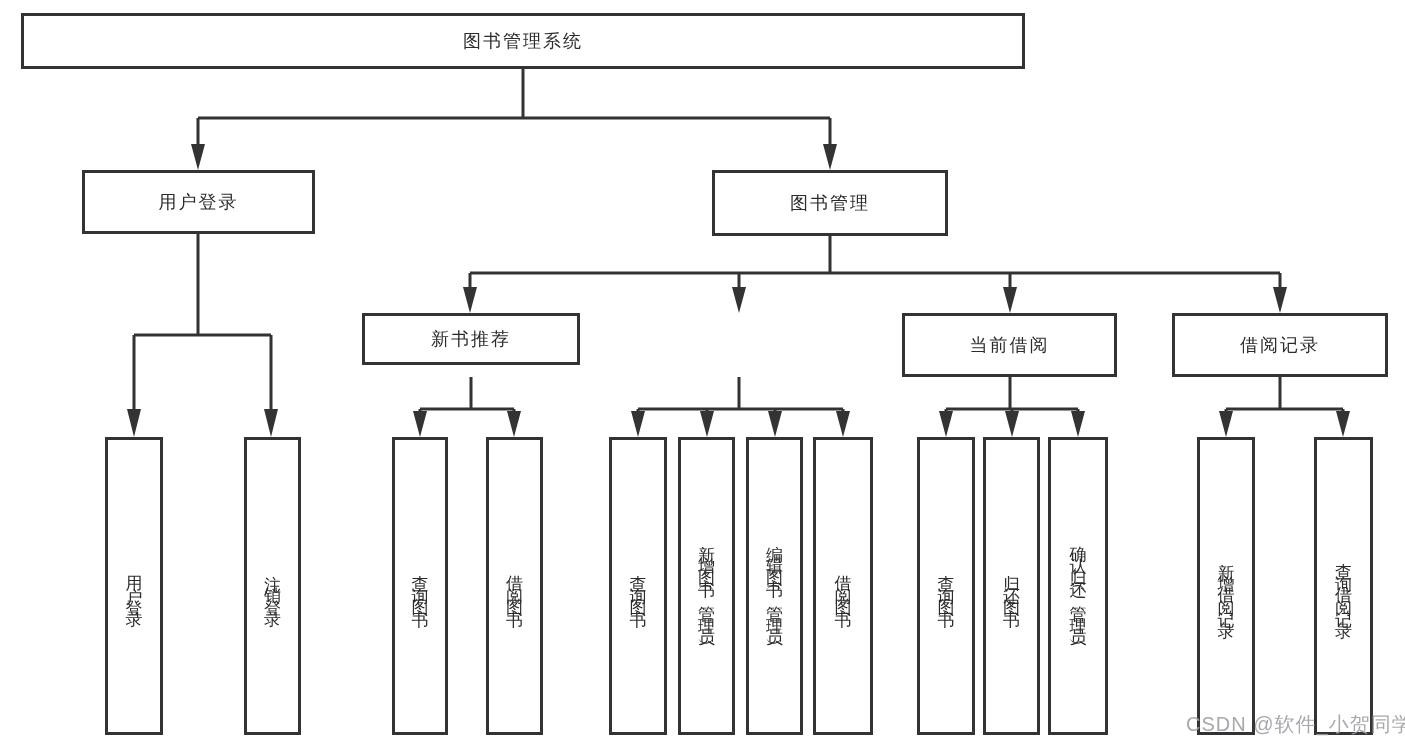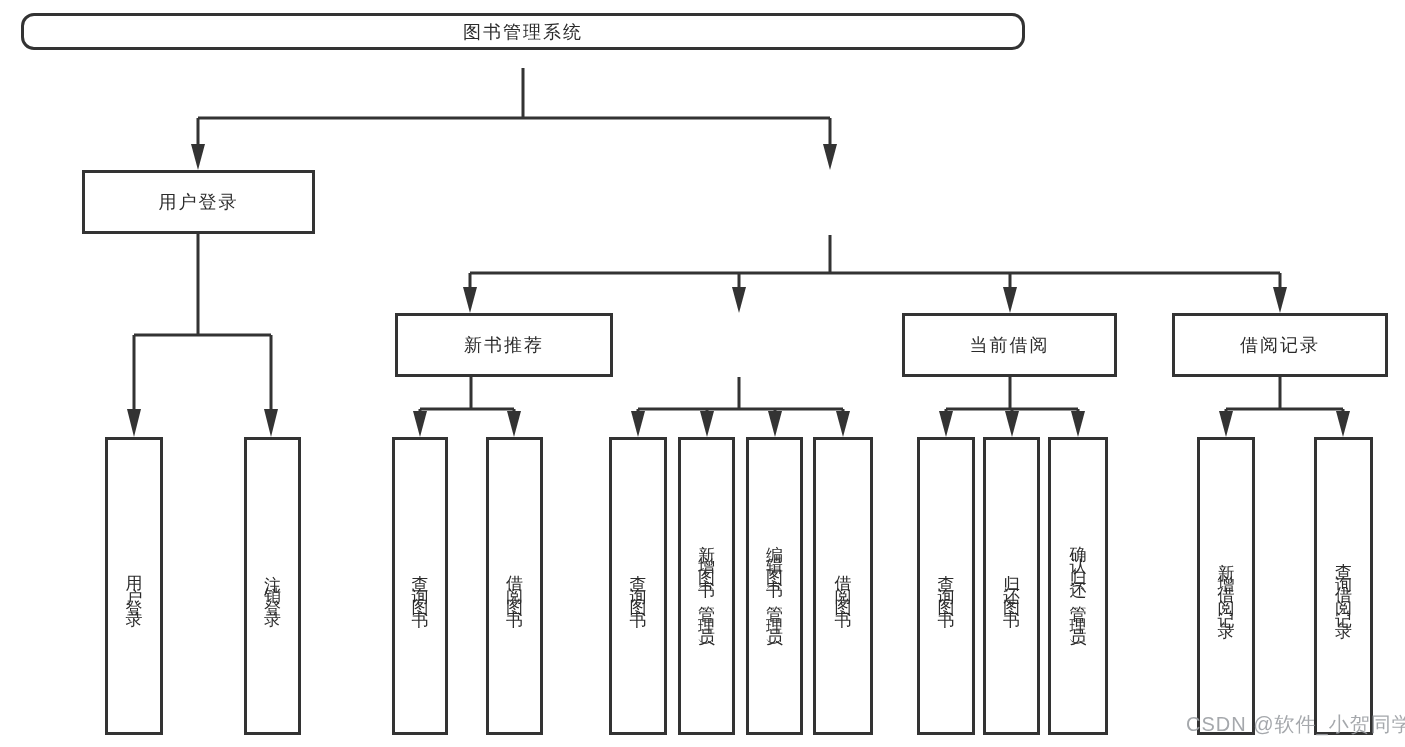--- a/index.html
+++ b/index.html
@@ -73,29 +73,32 @@
     <path d="M1010 377 V409 M946 409 H1078 M946 409 V413 M1012 409 V413 M1078 409 V413"></path>
     <polygon points="939,411 953,411 946,437" fill="#333333" stroke="none"></polygon>
     <polygon points="1005,411 1019,411 1012,437" fill="#333333" stroke="none"></polygon>
     <polygon points="1071,411 1085,411 1078,437" fill="#333333" stroke="none"></polygon>
 
     <path d="M1280 377 V409 M1226 409 H1343 M1226 409 V413 M1343 409 V413"></path>
     <polygon points="1219,411 1233,411 1226,437" fill="#333333" stroke="none"></polygon>
     <polygon points="1336,411 1350,411 1343,437" fill="#333333" stroke="none"></polygon>
   </svg>
 
-  <div class="node hnode" style="left:21px;top:13px;width:1004px;height:37px;border-radius:13px;">
+  <div class="node hnode" style="left:21px;top:13px;width:1004px;height:56px;">
     <span>图书管理系统</span>
   </div>
 
   <div class="node hnode" style="left:82px;top:170px;width:233px;height:64px;">
     <span>用户登录</span>
   </div>
+  <div class="node hnode" style="left:712px;top:170px;width:236px;height:66px;">
+    <span>图书管理</span>
+  </div>
 
-  <div class="node hnode" style="left:362px;top:313px;width:218px;height:64px;margin-left:33px;">
+  <div class="node hnode" style="left:362px;top:313px;width:218px;height:52px;">
     <span>新书推荐</span>
   </div>
   <div class="node hnode" style="left:1172px;top:313px;width:216px;height:64px;">
     <span>借阅记录</span>
   </div>
   <div class="node hnode" style="left:902px;top:313px;width:215px;height:64px;">
     <span>当前借阅</span>
   </div>
 
   <div class="node leaf" style="left:105px;width:58px;">

